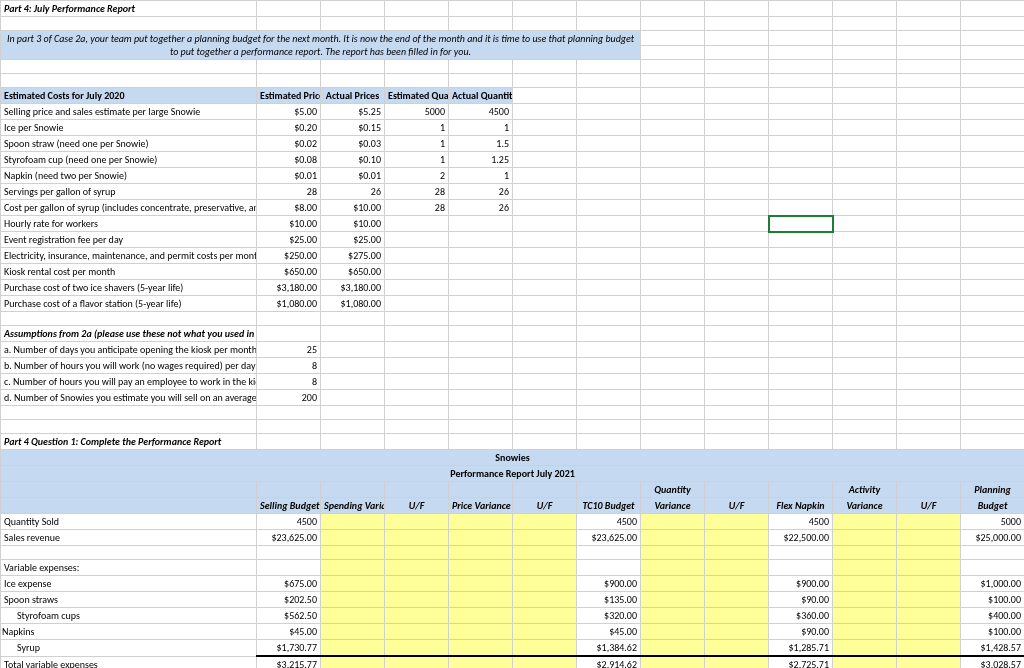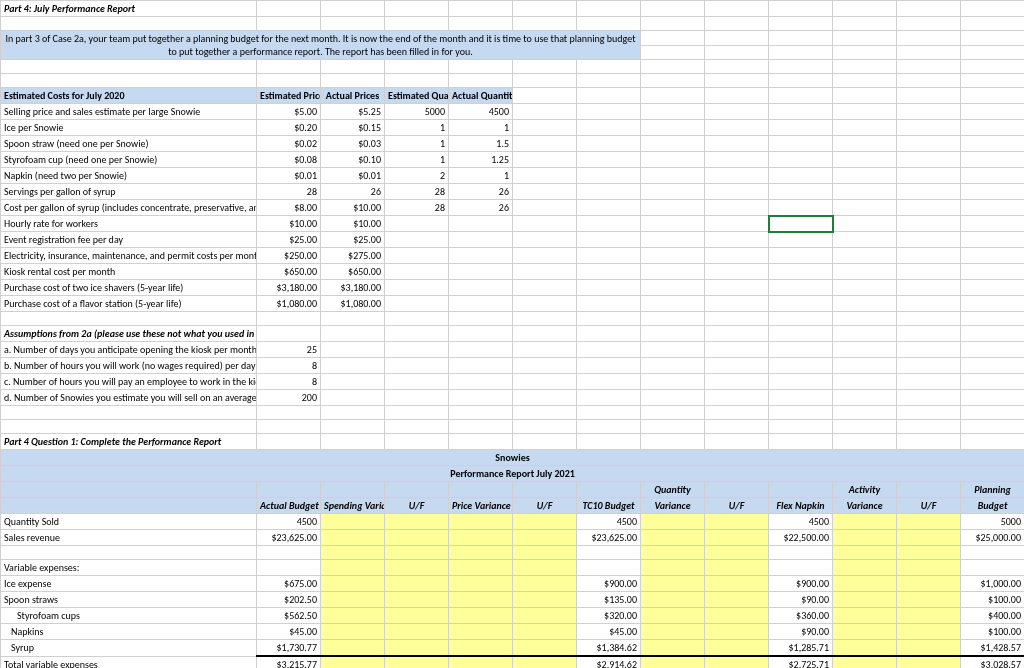--- a/index.html
+++ b/index.html
@@ -87,21 +87,21 @@
         <td></td>
         <td></td>
         <td></td>
         <td></td>
         <td></td>
         <td></td>
         <td></td>
       </tr>
 
 <tr>
-        <td colspan="7" rowspan="2" class="intro-blue center" style="white-space:normal;">In part 3 of Case 2a, your team put together a planning budget for the next month. It is now the end of the month and it is time to use that planning budget to put together a performance report. The report has been filled in for you.</td>
+        <td colspan="7" rowspan="2" class="intro-blue center" style="white-space:normal;font-style:italic;">In part 3 of Case 2a, your team put together a planning budget for the next month. It is now the end of the month and it is time to use that planning budget to put together a performance report. The report has been filled in for you.</td>
 <td></td>
         <td></td>
         <td></td>
         <td></td>
         <td></td>
         <td></td>
       </tr>
 <tr>
         <td></td>
         <td></td>
@@ -510,21 +510,21 @@
 <td class="header-blue center bold">Quantity</td>
 <td class="header-blue"></td>
         <td class="header-blue"></td>
 <td class="header-blue center bold">Activity</td>
 <td class="header-blue"></td>
 <td class="header-blue center bold">Planning</td>
 </tr>
 
 <tr>
 <td class="header-blue"></td>
-<td class="header-blue center bold">Actual Budget</td>
+<td class="header-blue center bold">Selling Budget</td>
 <td class="header-blue center bold">Spending Variance</td>
 <td class="header-blue center bold">U/F</td>
 <td class="header-blue center bold">Price Variance</td>
 <td class="header-blue center bold">U/F</td>
 <td class="header-blue center bold">TC10 Budget</td>
 <td class="header-blue center bold">Variance</td>
 <td class="header-blue center bold">U/F</td>
 <td class="header-blue center bold">Flex Napkin</td>
 <td class="header-blue center bold">Variance</td>
 <td class="header-blue center bold">U/F</td>
@@ -634,36 +634,36 @@
         <td class="yellow"></td>
         <td class="right">$320.00</td>
         <td class="yellow"></td>
         <td class="yellow"></td>
         <td class="right">$360.00</td>
         <td class="yellow"></td>
         <td class="yellow"></td>
         <td class="right">$400.00</td>
       </tr>
 <tr>
-        <td style="padding-left:10px">Napkins</td>
+        <td style="padding-left:1px">Napkins</td>
         <td class="right">$45.00</td>
         <td class="yellow"></td>
         <td class="yellow"></td>
         <td class="yellow"></td>
         <td class="yellow"></td>
         <td class="right">$45.00</td>
         <td class="yellow"></td>
         <td class="yellow"></td>
         <td class="right">$90.00</td>
         <td class="yellow"></td>
         <td class="yellow"></td>
         <td class="right">$100.00</td>
       </tr>
 <tr>
-        <td style="padding-left:10px">Syrup</td>
+        <td style="padding-left:16px">Syrup</td>
         <td class="right">$1,730.77</td>
         <td class="yellow"></td>
         <td class="yellow"></td>
         <td class="yellow"></td>
         <td class="yellow"></td>
         <td class="right">$1,384.62</td>
         <td class="yellow"></td>
         <td class="yellow"></td>
         <td class="right">$1,285.71</td>
         <td class="yellow"></td>

